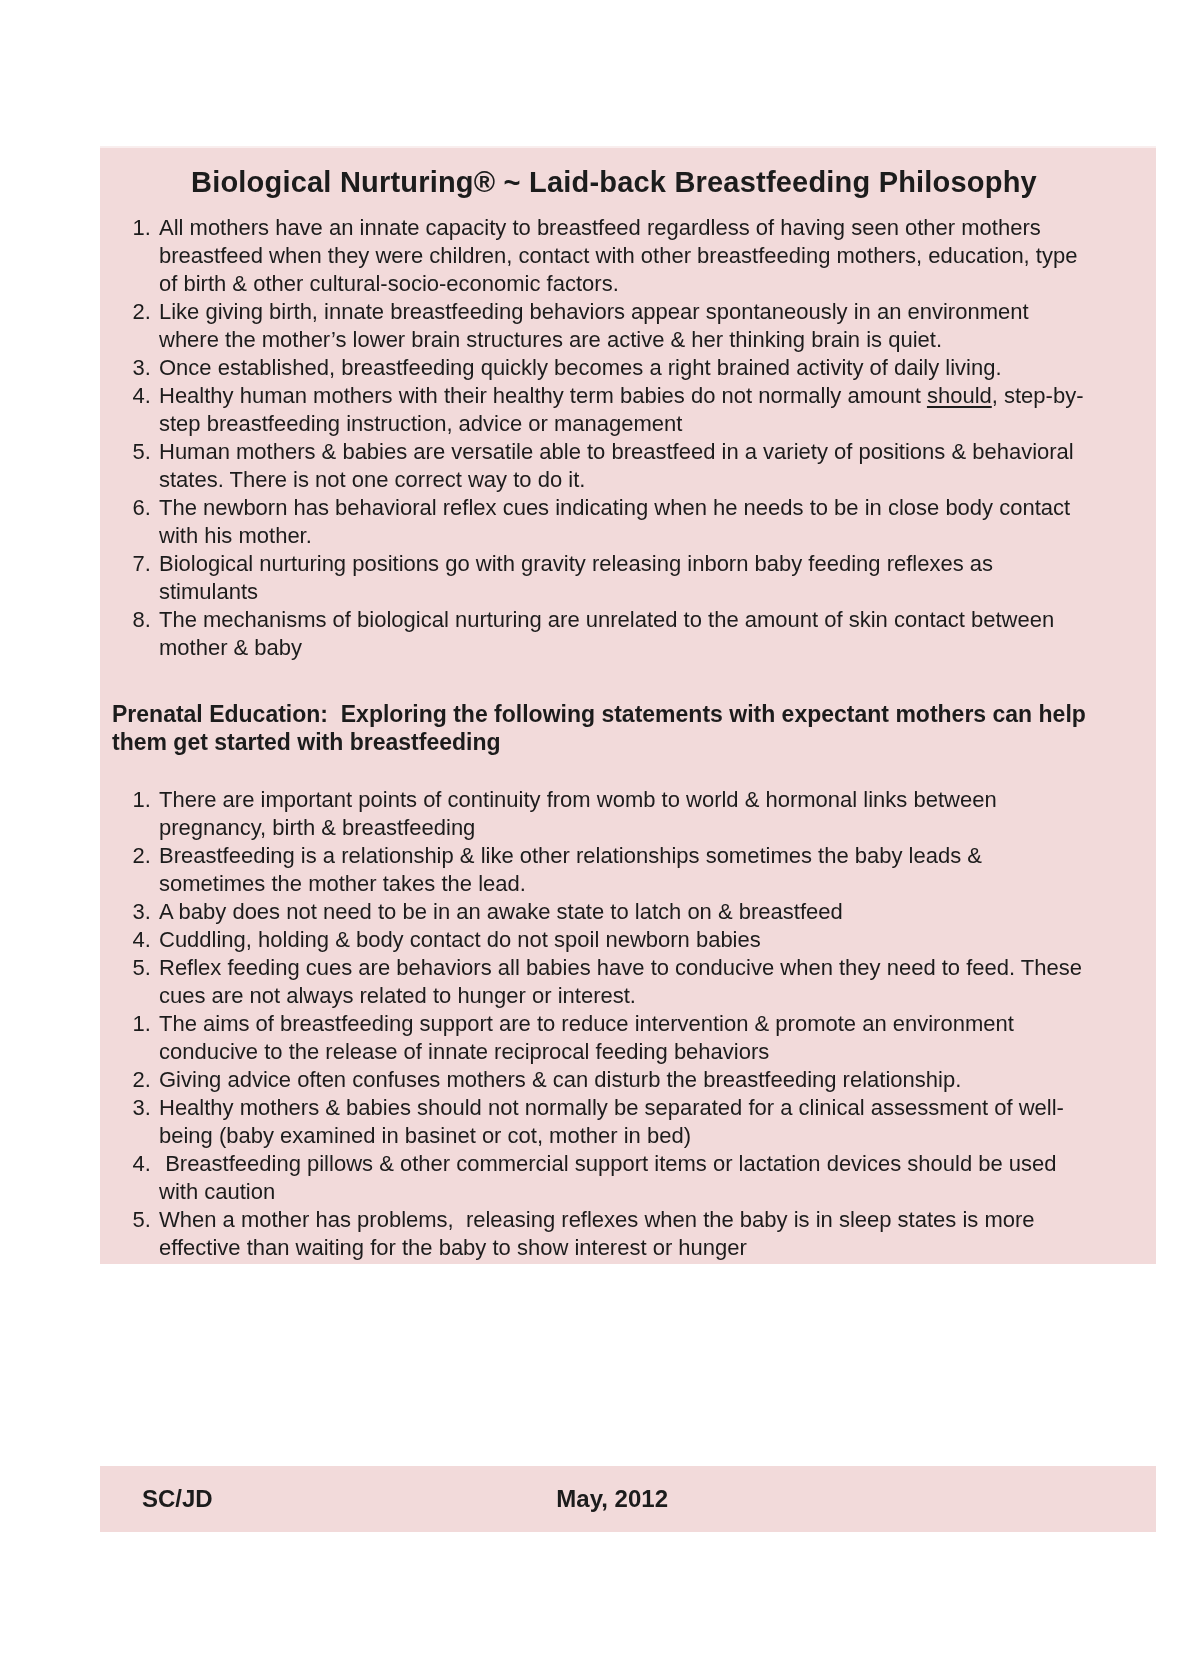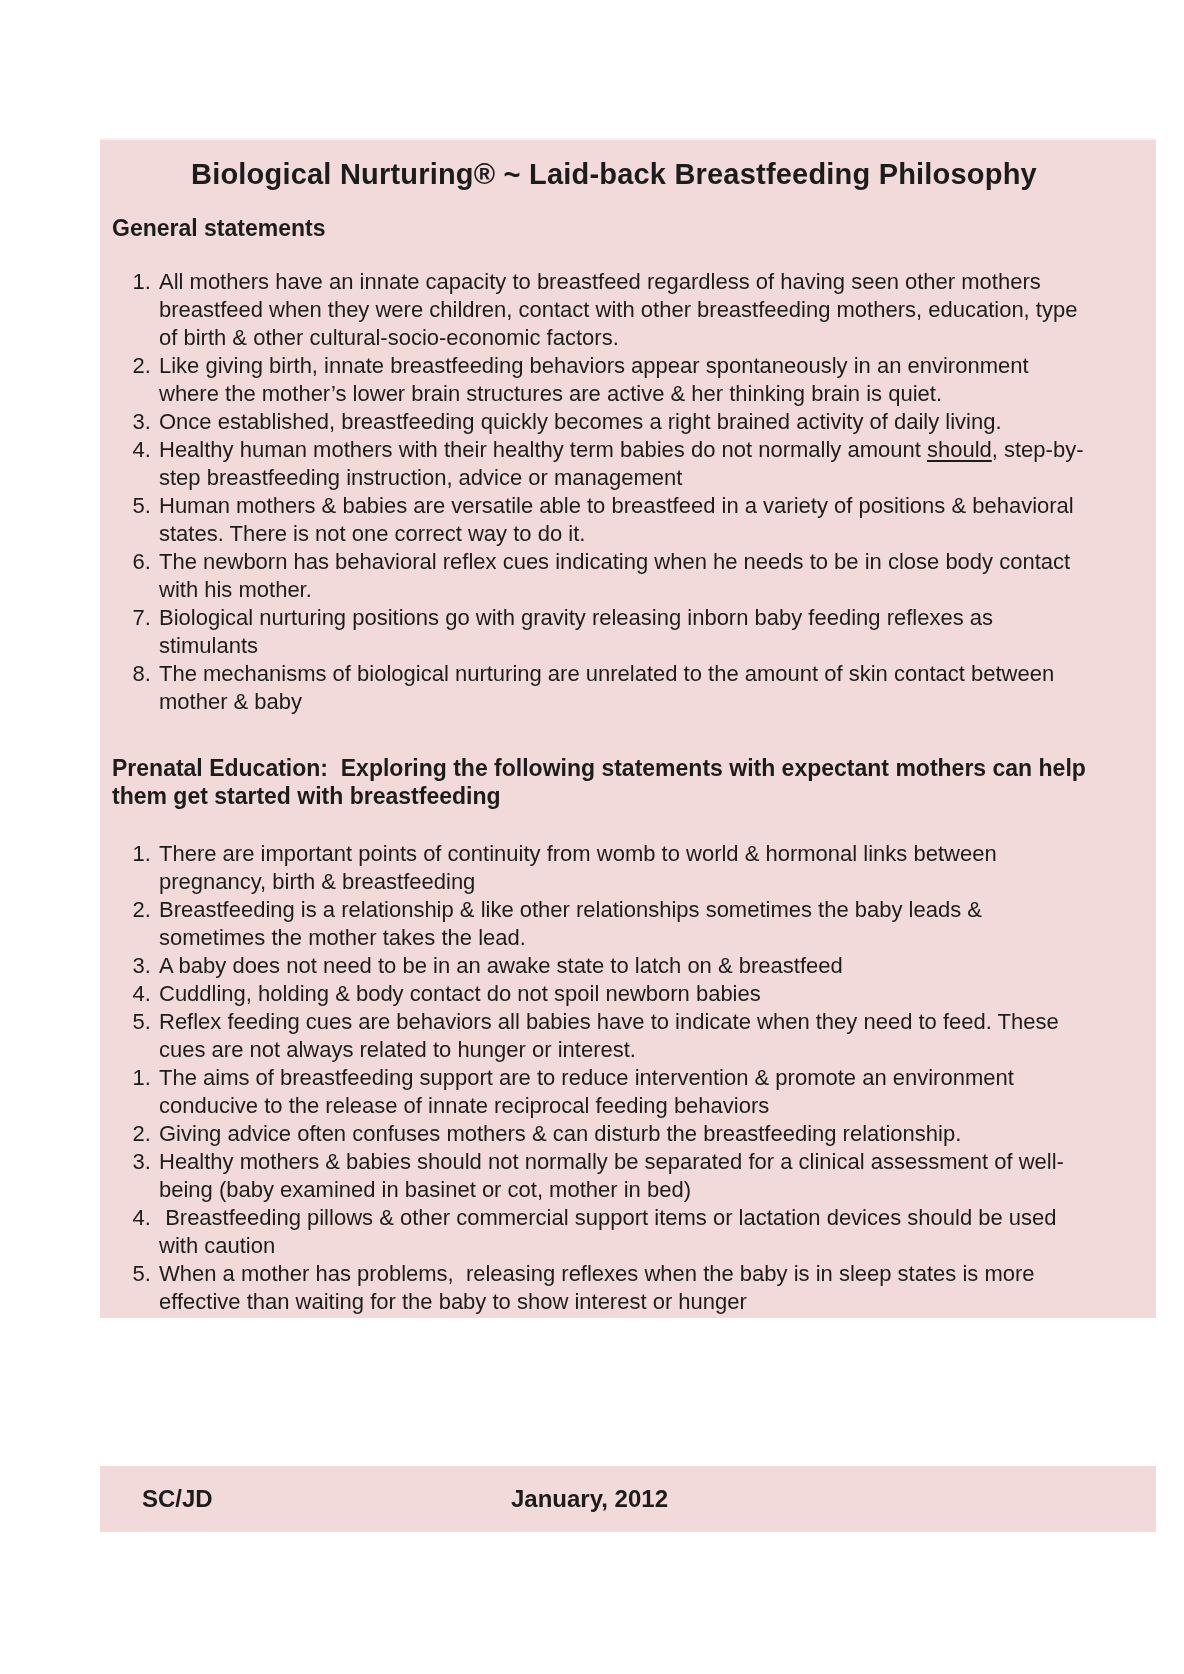--- a/index.html
+++ b/index.html
@@ -20,21 +20,21 @@
     background:var(--page-bg);
     overflow:hidden;
   }
   .band{
     position:absolute;
     left:100px;
     width:1056px;
     background:var(--band-pink);
   }
   .title-banner{
-    top:140px;
+    top:148px;
     height:68px;
     display:flex;
     align-items:center;
     justify-content:center;
     box-shadow:0 -2px 0 0 #f9eeee;
   }
   .page-title{
     font-size:29px;
     font-weight:bold;
     letter-spacing:0.2px;
@@ -88,46 +88,45 @@
 <body>
 
 <div class="page">
 
   <div class="band title-banner">
     <div class="page-title">Biological Nurturing® ~ Laid-back Breastfeeding Philosophy</div>
   </div>
 
   <div class="band content">
 
-  <div class="section-heading">General statements</div>
       <ol class="statement-list">
         <li>All mothers have an innate capacity to breastfeed regardless of having seen other mothers breastfeed when they were children, contact with other breastfeeding mothers, education, type of birth &amp; other cultural-socio-economic factors.</li>
         <li>Like giving birth, innate breastfeeding behaviors appear spontaneously in an environment where the mother’s lower brain structures are active &amp; her thinking brain is quiet.</li>
         <li>Once established, breastfeeding quickly becomes a right brained activity of daily living.</li>
         <li><span>Healthy human mothers with their healthy term babies do not normally amount </span><u>should</u><span>, step-by-step breastfeeding instruction, advice or management</span></li>
         <li>Human mothers &amp; babies are versatile able to breastfeed in a variety of positions &amp; behavioral states. There is not one correct way to do it.</li>
         <li>The newborn has behavioral reflex cues indicating when he needs to be in close body contact with his mother.</li>
         <li>Biological nurturing positions go with gravity releasing inborn baby feeding reflexes as stimulants</li>
         <li>The mechanisms of biological nurturing are unrelated to the amount of skin contact between mother &amp; baby</li>
       </ol>
       <div class="section-heading">Prenatal Education:  Exploring the following statements with expectant mothers can help them get started with breastfeeding</div>
       <ol class="statement-list">
         <li>There are important points of continuity from womb to world &amp; hormonal links between pregnancy, birth &amp; breastfeeding</li>
         <li>Breastfeeding is a relationship &amp; like other relationships sometimes the baby leads &amp; sometimes the mother takes the lead.</li>
         <li>A baby does not need to be in an awake state to latch on &amp; breastfeed</li>
         <li>Cuddling, holding &amp; body contact do not spoil newborn babies</li>
-        <li>Reflex feeding cues are behaviors all babies have to indicate when they need to feed. These cues are not always related to hunger or interest.</li>
+        <li>Reflex feeding cues are behaviors all babies have to conducive when they need to feed. These cues are not always related to hunger or interest.</li>
       </ol>
       <ol class="statement-list">
         <li>The aims of breastfeeding support are to reduce intervention &amp; promote an environment conducive to the release of innate reciprocal feeding behaviors</li>
         <li>Giving advice often confuses mothers &amp; can disturb the breastfeeding relationship.</li>
         <li>Healthy mothers &amp; babies should not normally be separated for a clinical assessment of well-being (baby examined in basinet or cot, mother in bed)</li>
         <li> Breastfeeding pillows &amp; other commercial support items or lactation devices should be used with caution</li>
         <li>When a mother has problems,  releasing reflexes when the baby is in sleep states is more effective than waiting for the baby to show interest or hunger</li>
       </ol>
     </div>
 
   <div class="band footer-band">
     <div class="footer-left">SC/JD</div>
-    <div class="footer-right">January, 2012</div>
+    <div class="footer-right">May, 2012</div>
   </div>
 
 </div>
 
 </body></html>

